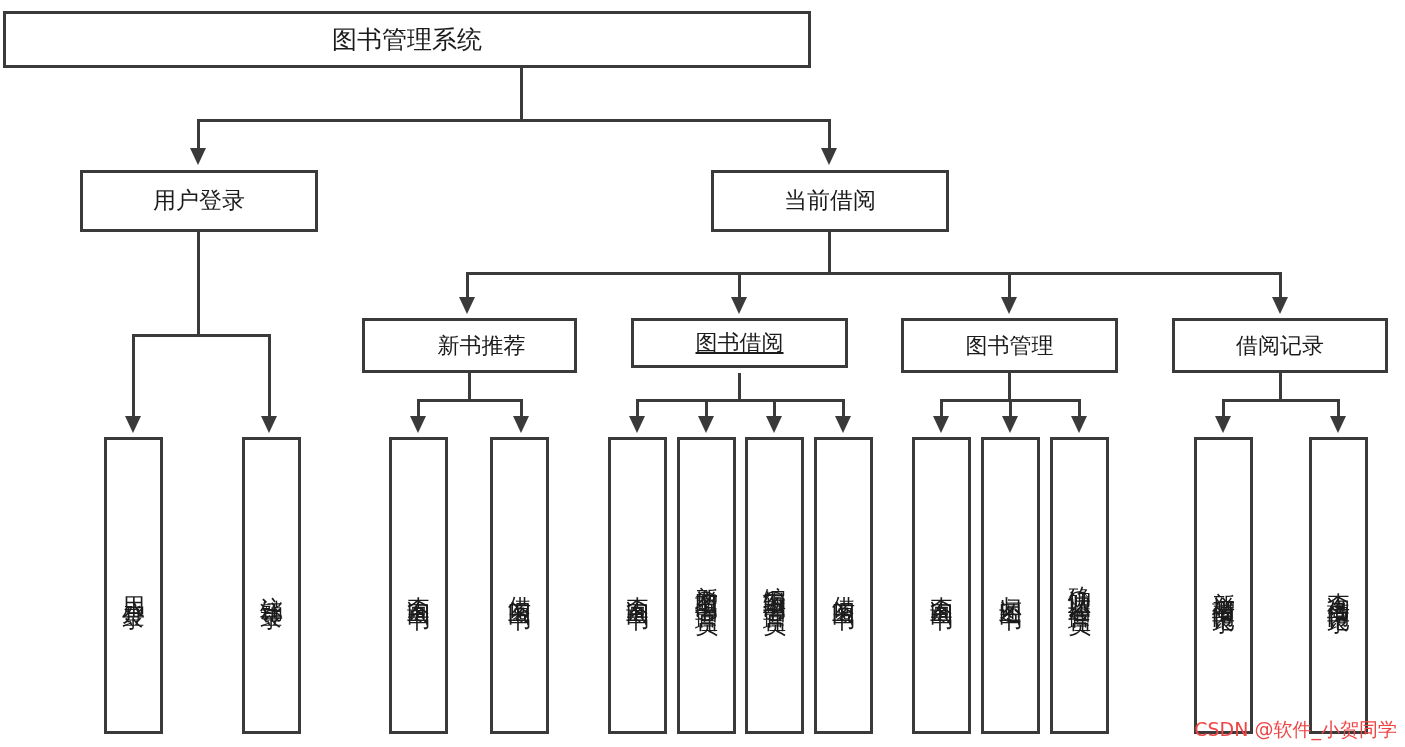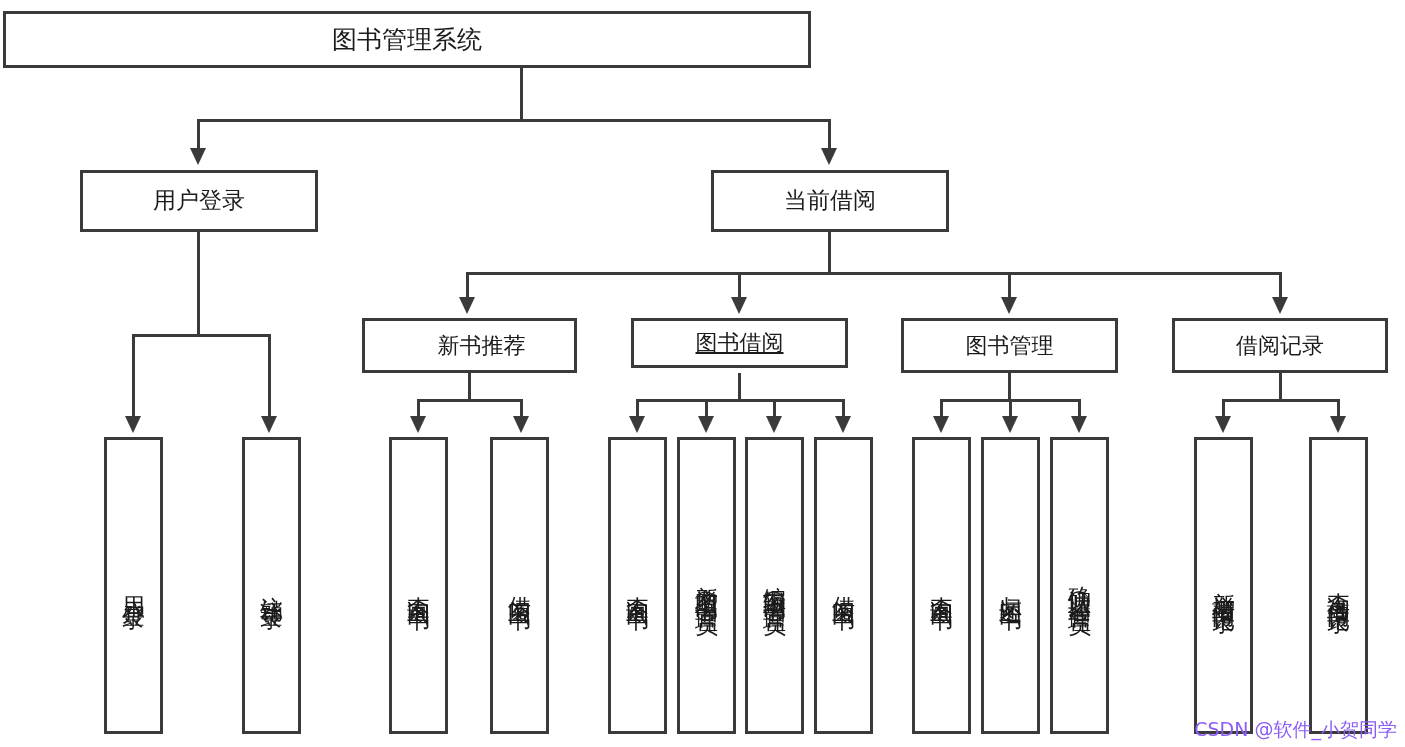--- a/index.html
+++ b/index.html
@@ -69,21 +69,21 @@
     border-left: 8px solid transparent;
     border-right: 8px solid transparent;
     border-top: 17px solid #3a3a3a;
   }
   
   #watermark {
     position: absolute;
     right: 8px;
     bottom: 4px;
     font-size: 19px;
-    color: #8b5cf6;
+    color: #ef4444;
     white-space: nowrap;
     pointer-events: none;
   }
 </style>
 </head>
 <body>
 
 <div id="canvas">
 
   <div class="node level0" style="left:3px; top:11px; width:808px; height:57px;">

